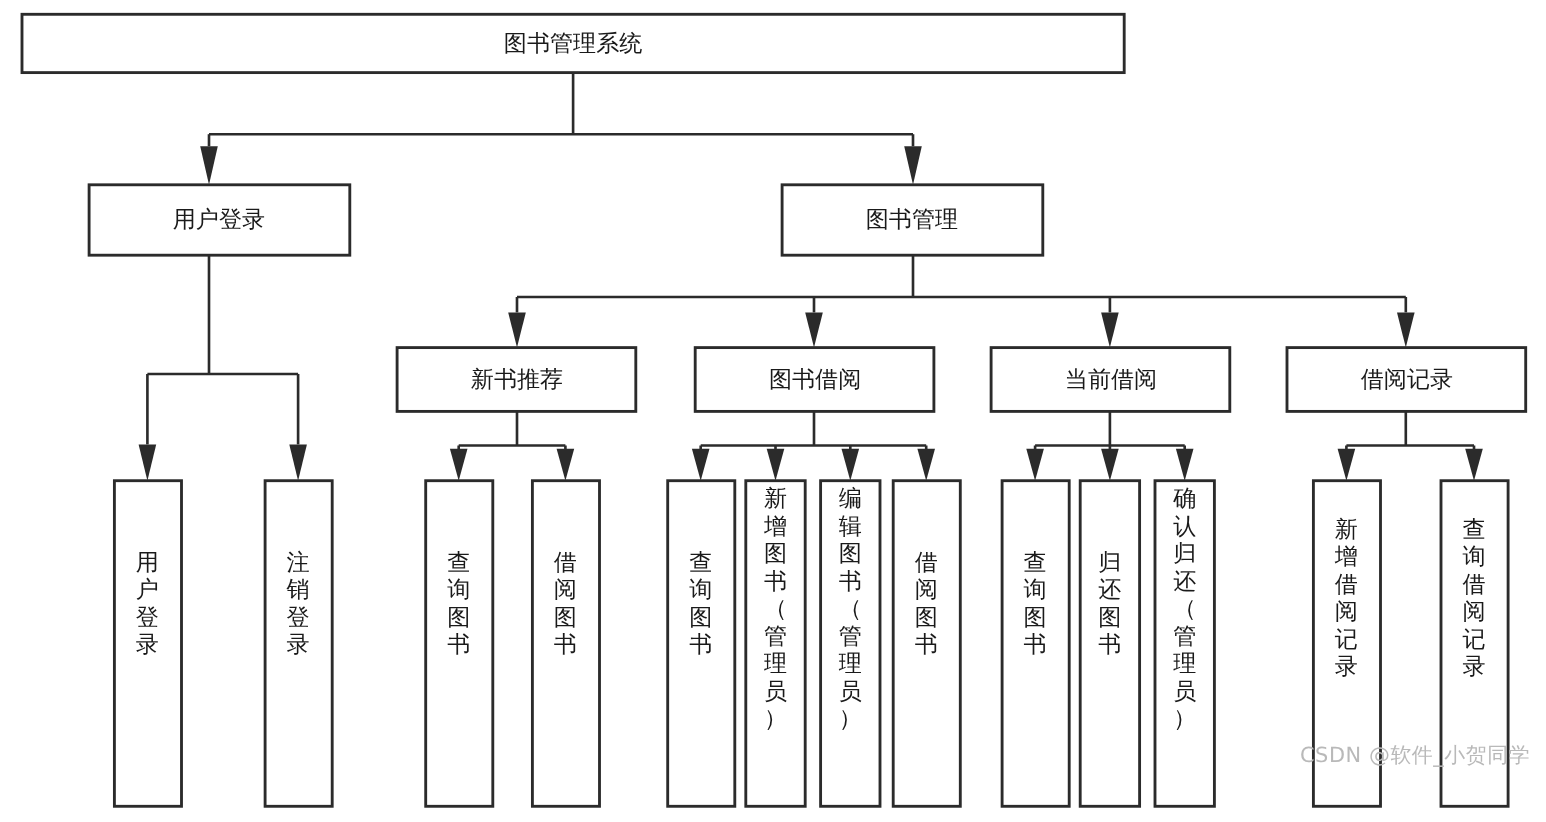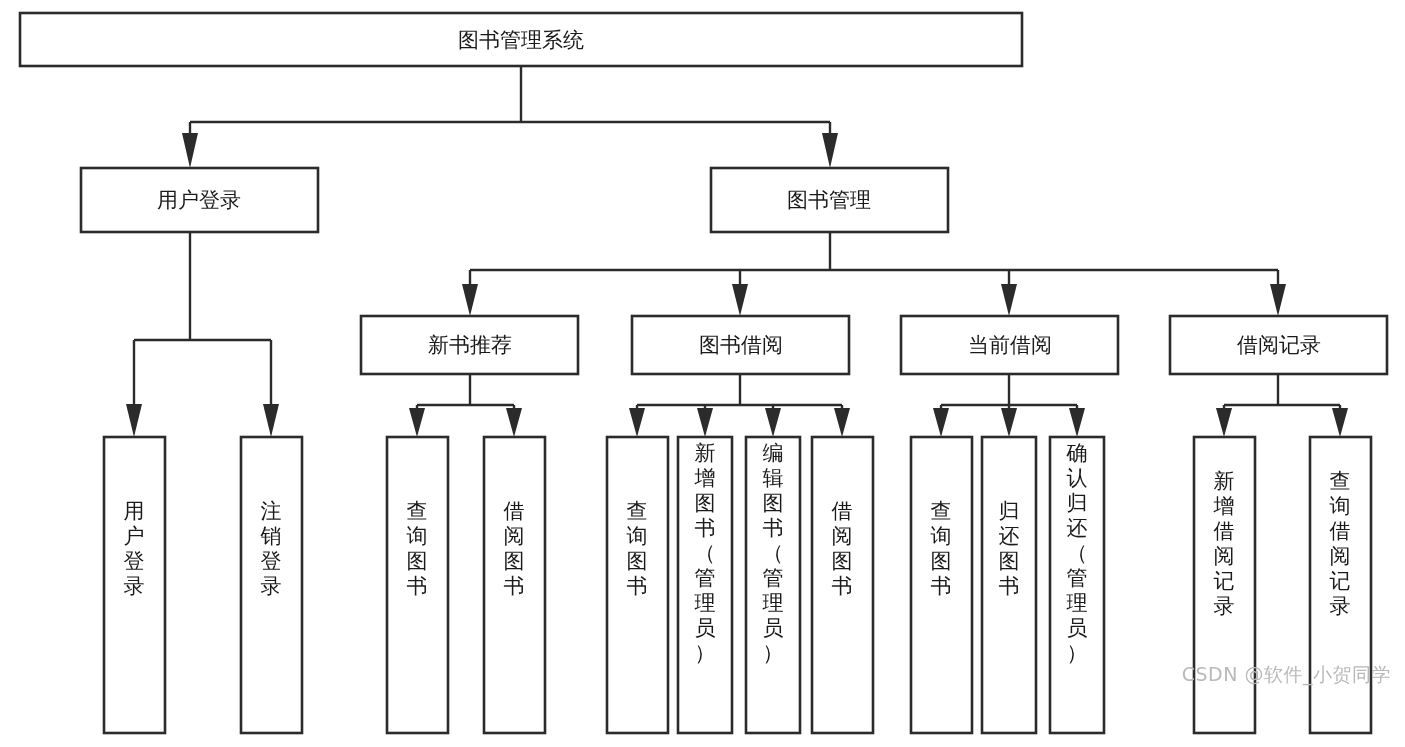--- a/index.html
+++ b/index.html
@@ -57,21 +57,21 @@
   }
   .node-label-v {
     font-family: "DejaVu Sans", "Liberation Sans", sans-serif;
     font-size: 21px;
     fill: #1a1a1a;
     text-anchor: middle;
   }
   .watermark-text {
     position: absolute;
     right: 14px;
-    bottom: 18px;
+    bottom: 6px;
     font-family: "DejaVu Sans", "Liberation Sans", sans-serif;
     font-size: 19px;
     color: #b9b9b9;
     letter-spacing: 0.5px;
     white-space: nowrap;
     user-select: none;
     text-align: center;
   }
 </style>
 </head>

